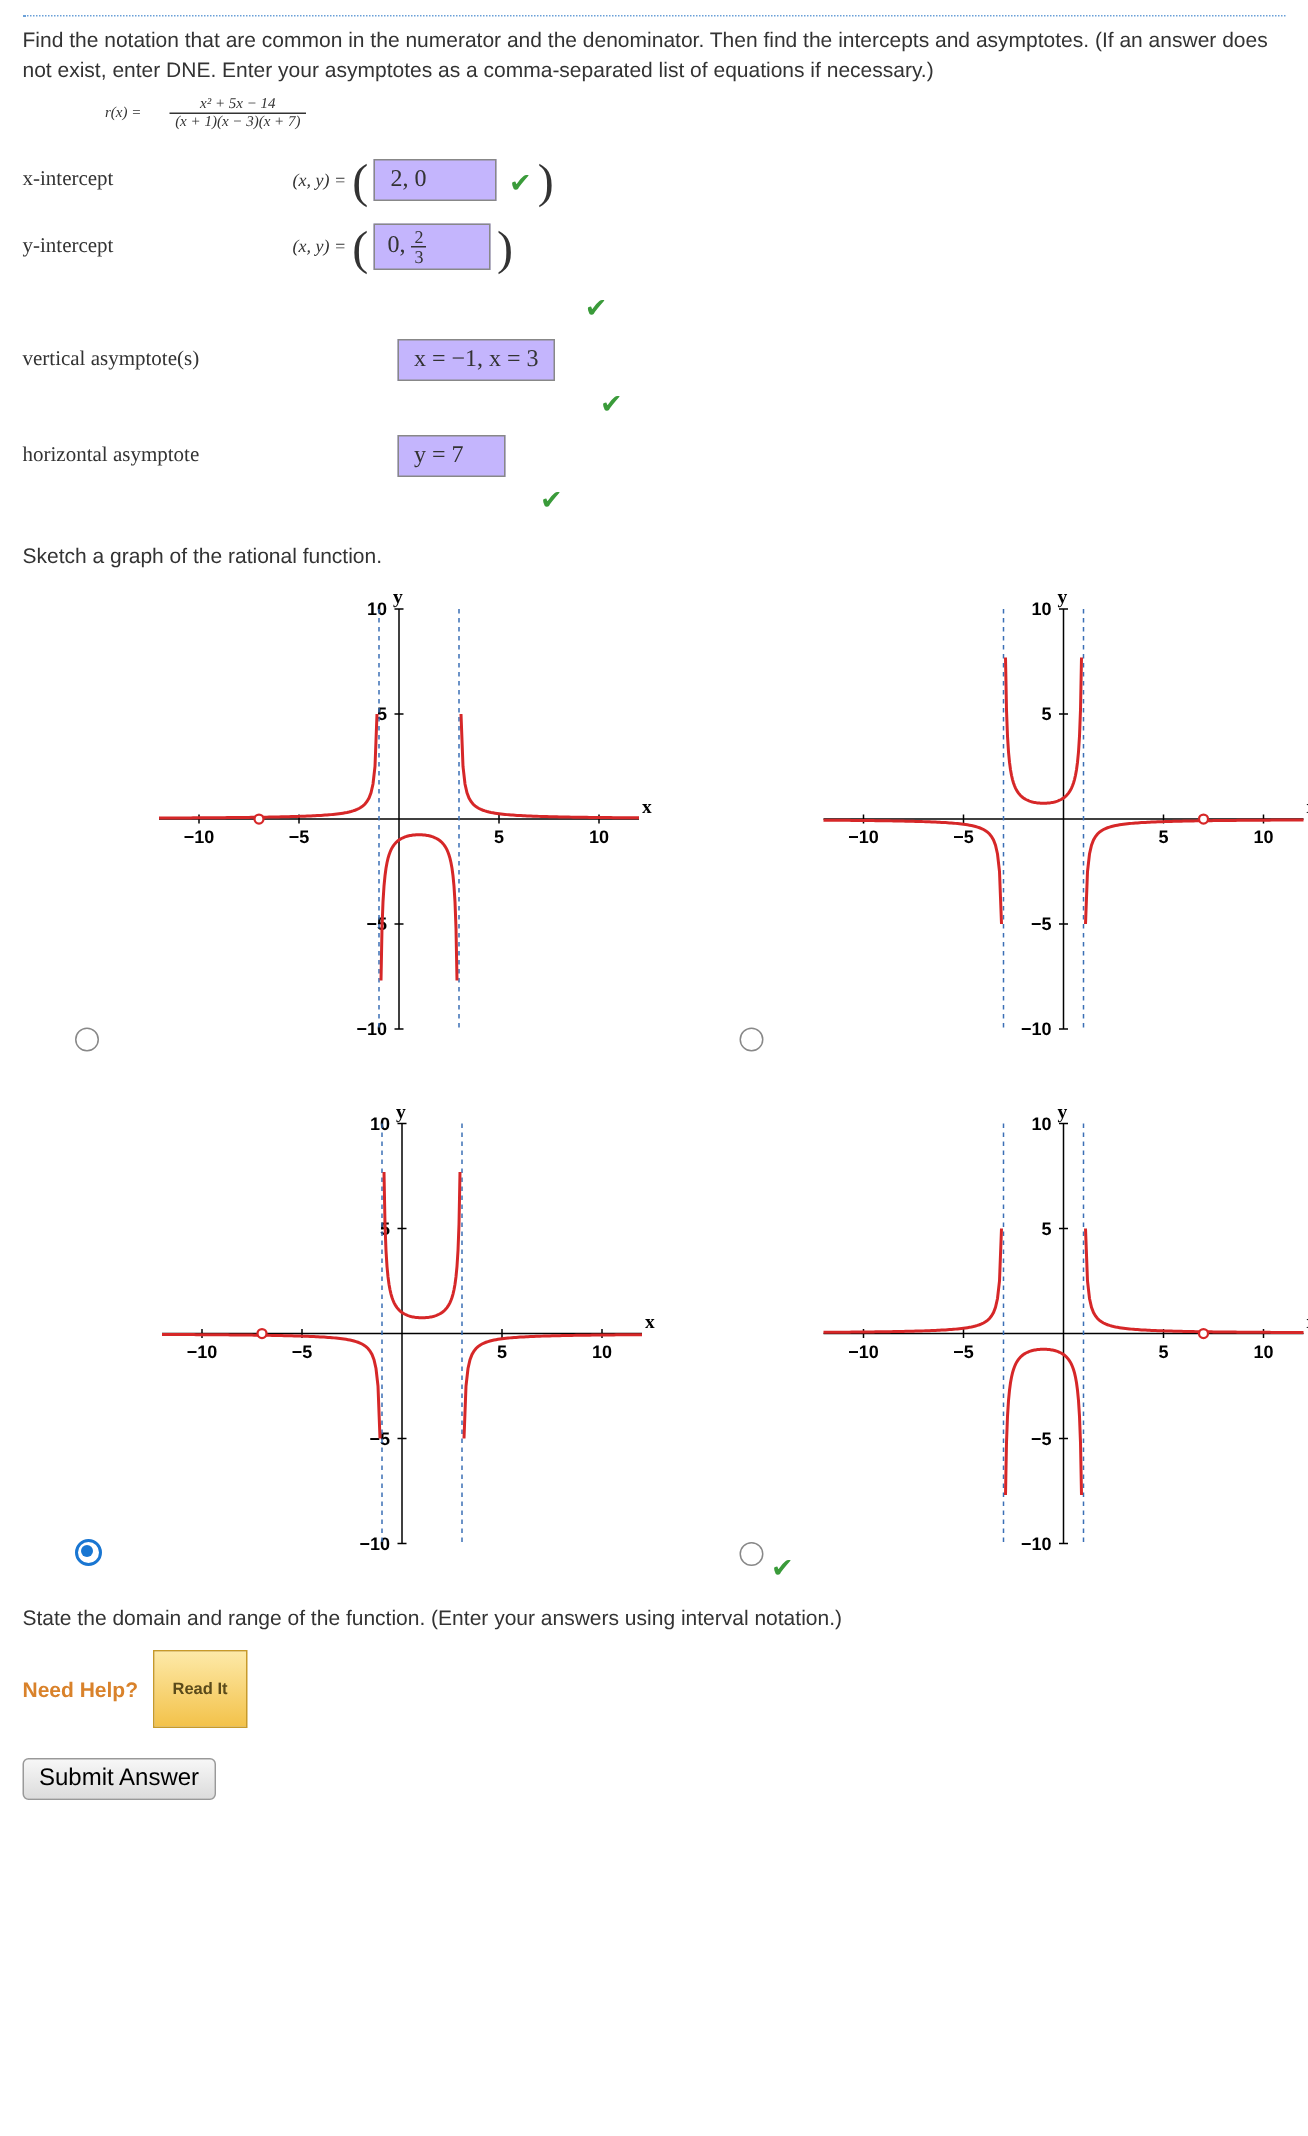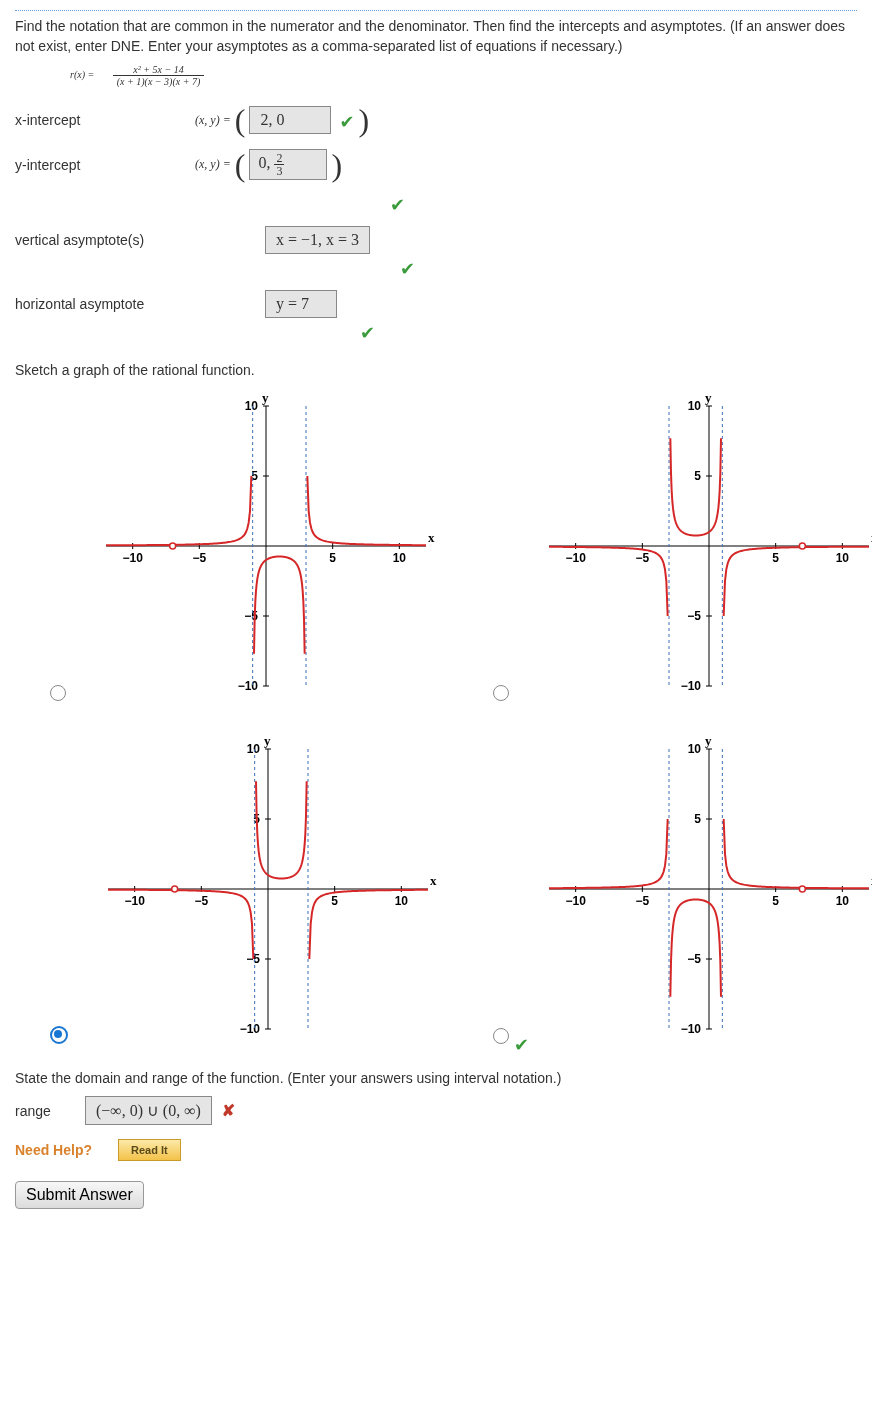--- a/index.html
+++ b/index.html
@@ -23,38 +23,38 @@
     text-align: center;
     margin-left: 16px;
   }
   .formula .num { display:block; border-bottom: 1px solid #333; padding: 0 4px; }
   .formula .den { display:block; padding: 0 4px; font-family: Liberation Serif, serif; }
   .row {
     display: flex;
     align-items: center;
     margin: 10px 0 14px 0;
   }
-  .row .label { width: 180px; }
+  .row .label { width: 180px; font-family: Liberation Serif, serif; }
   .prefix { font-style: italic; font-family: 'Times New Roman', serif; font-size:12px; }
   .paren {
     font-family: 'Times New Roman', serif;
     font-size: 32px;
     font-weight: normal;
     margin: 0 4px;
     line-height: 30px;
   }
   .answer-box {
     border: 1px solid #888;
     padding: 4px 10px;
     font-family: 'Times New Roman', serif;
     font-size: 16px;
     min-width: 60px;
     display: inline-block;
     text-align: left;
-    background: #e5e5e5;
+    background: #c4b5fd;
   }
   .answer-box.small-frac { padding: 2px 8px; }
   .sfrac { display:inline-block; vertical-align:middle; font-size:12px; text-align:center; line-height:1; }
   .sfrac .t { display:block; border-bottom:1px solid #333; padding:0 2px;}
   .sfrac .b { display:block; padding:0 2px;}
   .check::after {
     content: "✔";
     color: #3a9b3a;
     font-size: 18px;
     margin-left: 8px;
@@ -85,26 +85,26 @@
   }
   .radio.selected::after {
     content:""; position:absolute; left:2px; top:2px;
     width:8px; height:8px; border-radius:50%; background:#1976d2;
   }
   .radio.selected { border-color:#1976d2; border-width:2px; }
   .graph-svg { width:360px; height:320px; }
   .bottom-check { color:#3a9b3a; font-size:18px; margin-left:6px; }
   .domain-range { margin-top: 6px; }
   .domain-range .row .label { width:70px; }
-  .need-help { margin-top: 14px; display:flex; align-items:center; gap:26px;}
+  .need-help { margin-top: 14px; display:flex; align-items:center; gap:10px;}
   .need-help .nh { color:#d9822b; font-weight:bold; }
   .read-it {
     background: linear-gradient(#fde9a8,#f3c24a);
     border:1px solid #c79a2a;
-    padding:4px 12px;
+    padding:19px 12px;
     font-size:11px;
     font-weight:bold;
     color:#5a4a1a;
     text-align:center;
   }
   .submit {
     margin-top: 20px;
     background: linear-gradient(#f7f7f7,#dcdcdc);
     border:1px solid #999;
     border-radius:4px;
@@ -293,25 +293,20 @@
           <path d="M194.66666666666666,90.00000000000006L195.99999999999997,125.00000000000003L197.33333333333334,136.66666666666669L198.66666666666669,142.50000000000003L200,146L201.33333333333337,148.33333333333334L202.66666666666669,150L204.00000000000003,151.25L205.33333333333334,152.22222222222223L206.66666666666669,153L208,153.63636363636365L209.33333333333334,154.16666666666669L210.66666666666666,154.6153846153846L212.00000000000003,155L213.33333333333337,155.33333333333334L214.66666666666669,155.625L216,155.8823529411765L217.33333333333334,156.11111111111111L218.6666666666667,156.3157894736842L220.00000000000003,156.5L221.33333333333337,156.66666666666669L222.66666666666669,156.8181818181818L224.00000000000003,156.9565217391304L225.33333333333334,157.08333333333331L226.66666666666669,157.2L228,157.30769230769232L229.33333333333337,157.4074074074074L230.66666666666669,157.5L232.00000000000003,157.58620689655174L233.3333333333334,157.66666666666669L234.66666666666669,157.74193548387098L236.00000000000006,157.8125L237.33333333333334,157.87878787878788L238.6666666666667,157.94117647058823L240,158L241.33333333333337,158.05555555555557L242.66666666666666,158.1081081081081L244.00000000000003,158.1578947368421L245.33333333333331,158.2051282051282L246.66666666666669,158.25L247.99999999999997,158.29268292682926L249.33333333333334,158.33333333333334L250.66666666666663,158.37209302325581L252,158.40909090909093L253.3333333333333,158.44444444444446L254.66666666666666,158.47826086956522L255.99999999999994,158.51063829787233L257.3333333333333,158.54166666666669L258.66666666666663,158.57142857142858L260,158.6L261.33333333333326,158.62745098039215L262.66666666666663,158.65384615384616L263.9999999999999,158.67924528301884L265.33333333333326,158.7037037037037L266.6666666666666,158.7272727272727L267.99999999999994,158.75L269.33333333333326,158.7719298245614L270.66666666666663,158.79310344827587L271.9999999999999,158.8135593220339L273.33333333333326,158.83333333333334L274.6666666666665,158.85245901639342L275.9999999999999,158.8709677419355L277.3333333333332,158.88888888888889L278.6666666666666,158.90625L279.9999999999999,158.92307692307693L281.3333333333332,158.93939393939394L282.6666666666665,158.95522388059703L283.9999999999999,158.97058823529412L285.33333333333314,158.9855072463768L286.6666666666665,159L287.99999999999983,159.01408450704224L289.3333333333332,159.02777777777777L290.6666666666665,159.04109589041096L291.99999999999983,159.05405405405403L293.33333333333314,159.06666666666666L294.6666666666665,159.07894736842107L295.99999999999983,159.0909090909091L297.33333333333314,159.10256410256412L298.66666666666646,159.1139240506329L299.99999999999983,159.125L301.33333333333314,159.1358024691358L302.66666666666646,159.14634146341464L303.9999999999998,159.15662650602408L305.33333333333314,159.16666666666666L306.66666666666646,159.1764705882353L307.9999999999998,159.1860465116279L309.3333333333331,159.19540229885058L310.66666666666646,159.20454545454547L311.9999999999998,159.2134831460674L313.3333333333331,159.22222222222223L314.6666666666664,159.23076923076923L315.9999999999998,159.2391304347826L317.3333333333331,159.247311827957L318.6666666666664,159.25531914893617L319.9999999999997,159.26315789473685L321.3333333333331,159.27083333333331L322.6666666666664,159.27835051546393L323.9999999999997,159.28571428571425L325.33333333333303,159.2929292929293L326.6666666666664,159.29999999999998L327.9999999999997,159.30693069306932L329.33333333333303,159.31372549019608L330.66666666666634,159.32038834951456L331.9999999999997,159.32692307692307L333.33333333333303,159.33333333333334L334.66666666666634,159.33962264150944L335.99999999999966,159.34579439252335L337.33333333333303,159.35185185185188L338.66666666666634,159.3577981651376L339.99999999999966,159.36363636363637" stroke="#d62728" stroke-width="2" fill="none"></path>
           <circle cx="273.3333333333333" cy="160" r="3" fill="#fff" stroke="#d62728" stroke-width="1.5"></circle>
         </svg></div>
       <div class="bottom-check" style="position: absolute; left: 50px; bottom: -4px;">✔</div>
     </div>
   </div>
 
 <div class="section-title">State the domain and range of the function. (Enter your answers using interval notation.)</div>
 
 <div class="domain-range">
-  <div class="row">
-    <span class="label">range</span>
-    <span class="answer-box">(−∞, 0) ∪ (0, ∞)</span>
-    <span class="cross"></span>
-  </div>
 </div>
 
 <div class="need-help">
   <span class="nh">Need Help?</span>
   <button class="read-it">Read It</button>
 </div>
 
 <button class="submit">Submit Answer</button>
 
 

